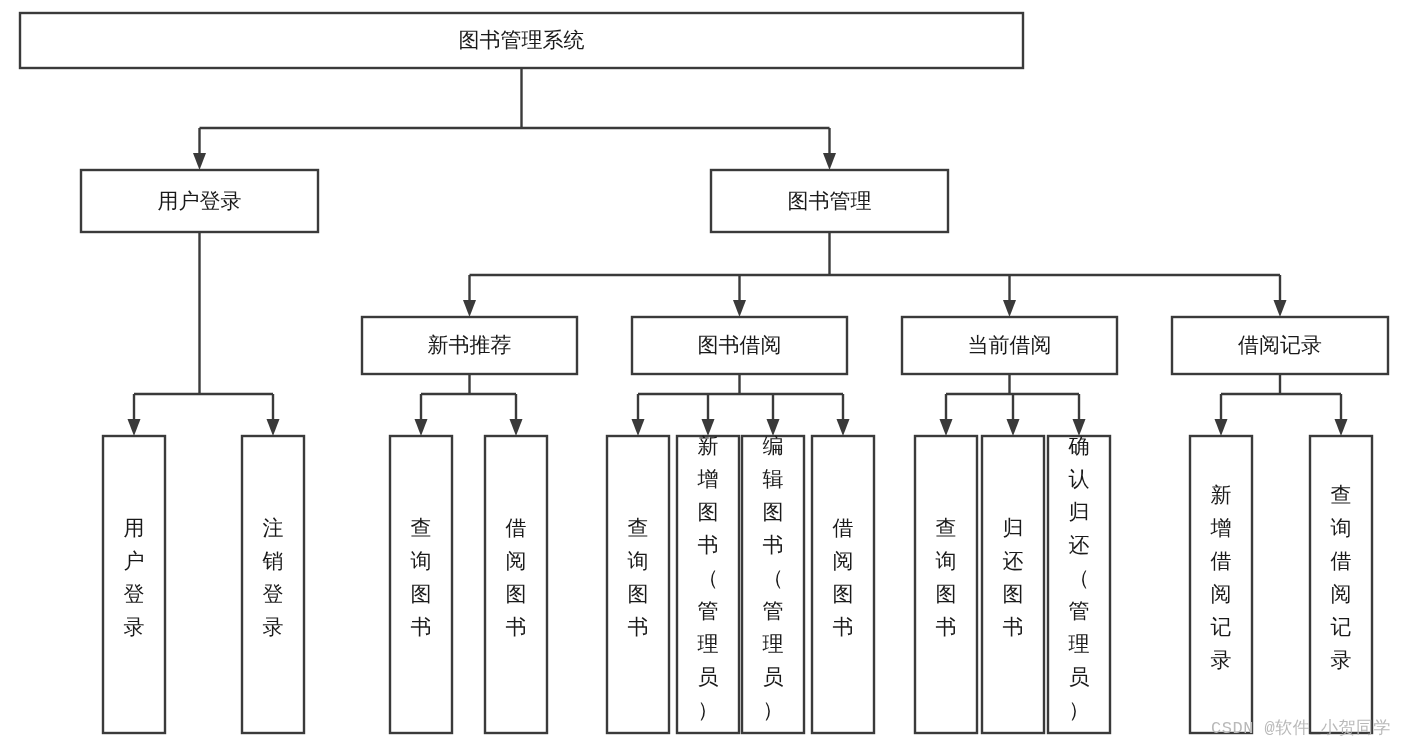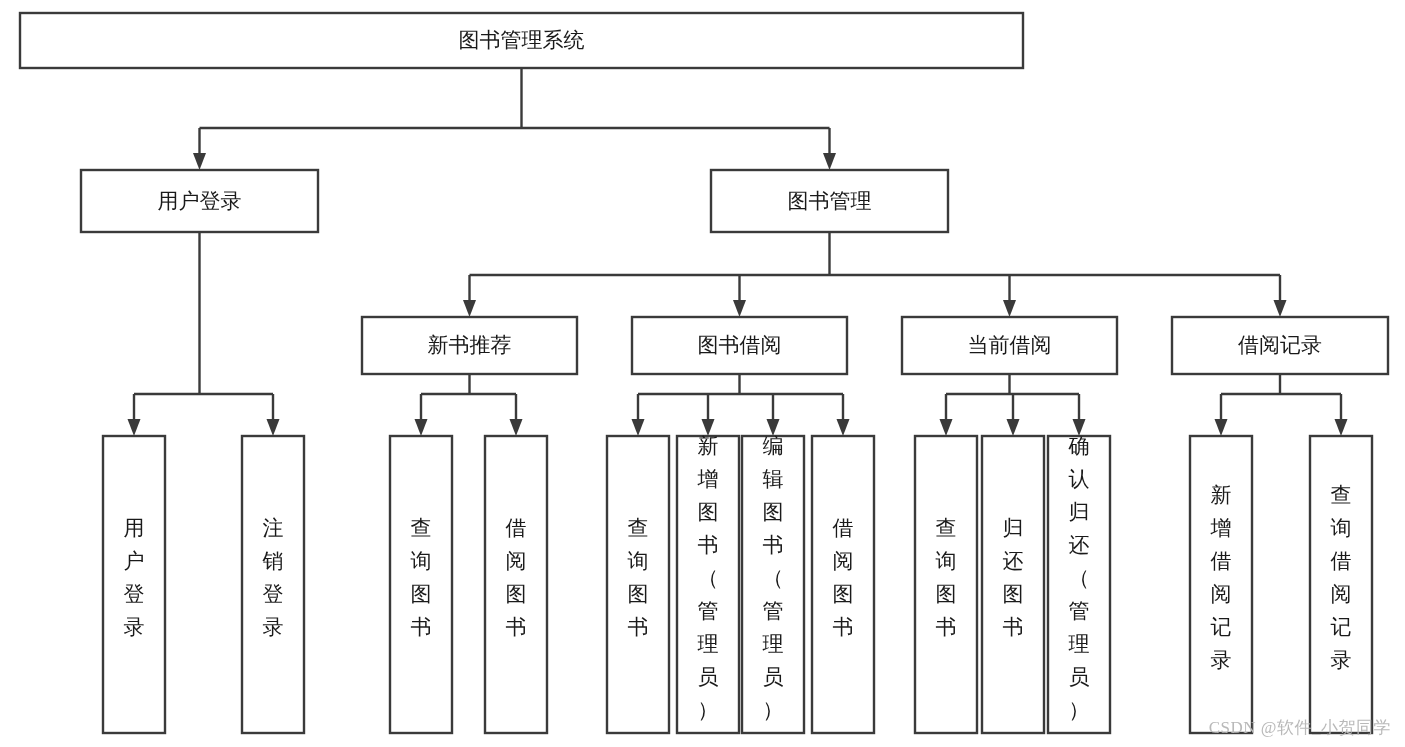--- a/index.html
+++ b/index.html
@@ -53,21 +53,21 @@
   .node-label-vertical {
     fill: #1a1a1a;
     font-family: "Liberation Sans", "DejaVu Sans", sans-serif;
     font-size: 21px;
     text-anchor: middle;
   }
   .watermark-text {
     position: absolute;
     right: 14px;
     bottom: 8px;
-    font-family: Liberation Serif, serif;
+    font-family: Liberation Mono, monospace;
     font-size: 17px;
     color: #b9b9b9;
     letter-spacing: 0.5px;
     white-space: nowrap;
     pointer-events: none;
     margin-left: 12px;
   }
 </style>
 </head>
 <body>

